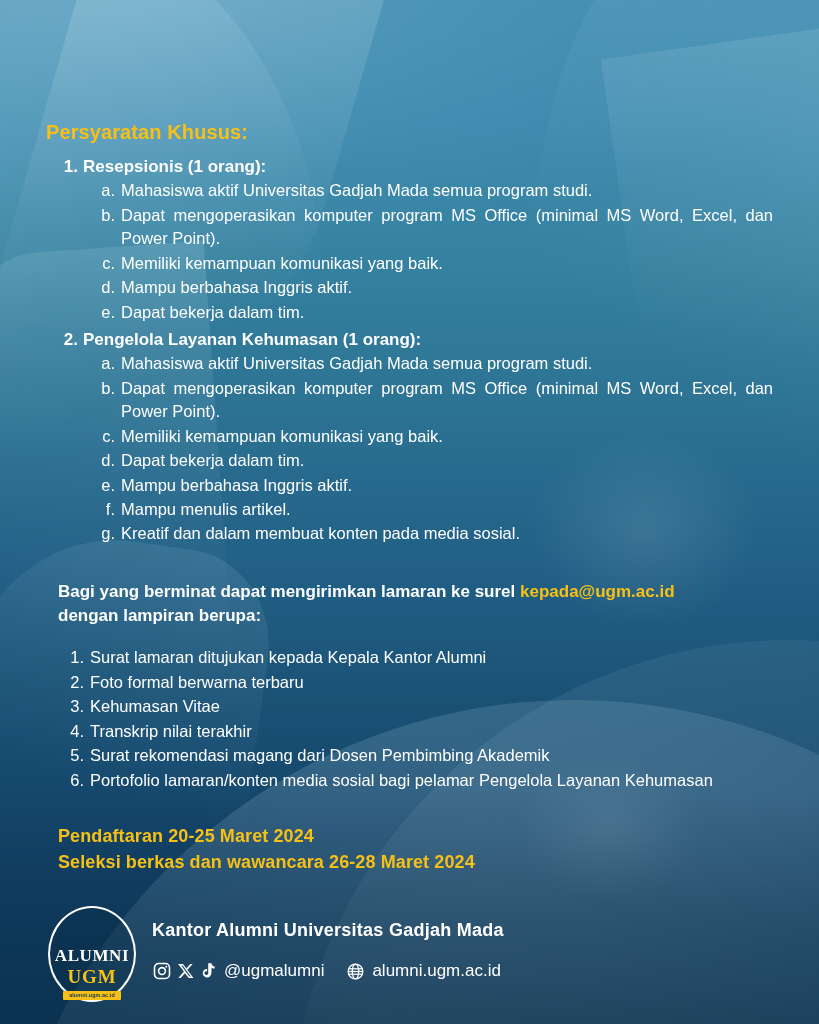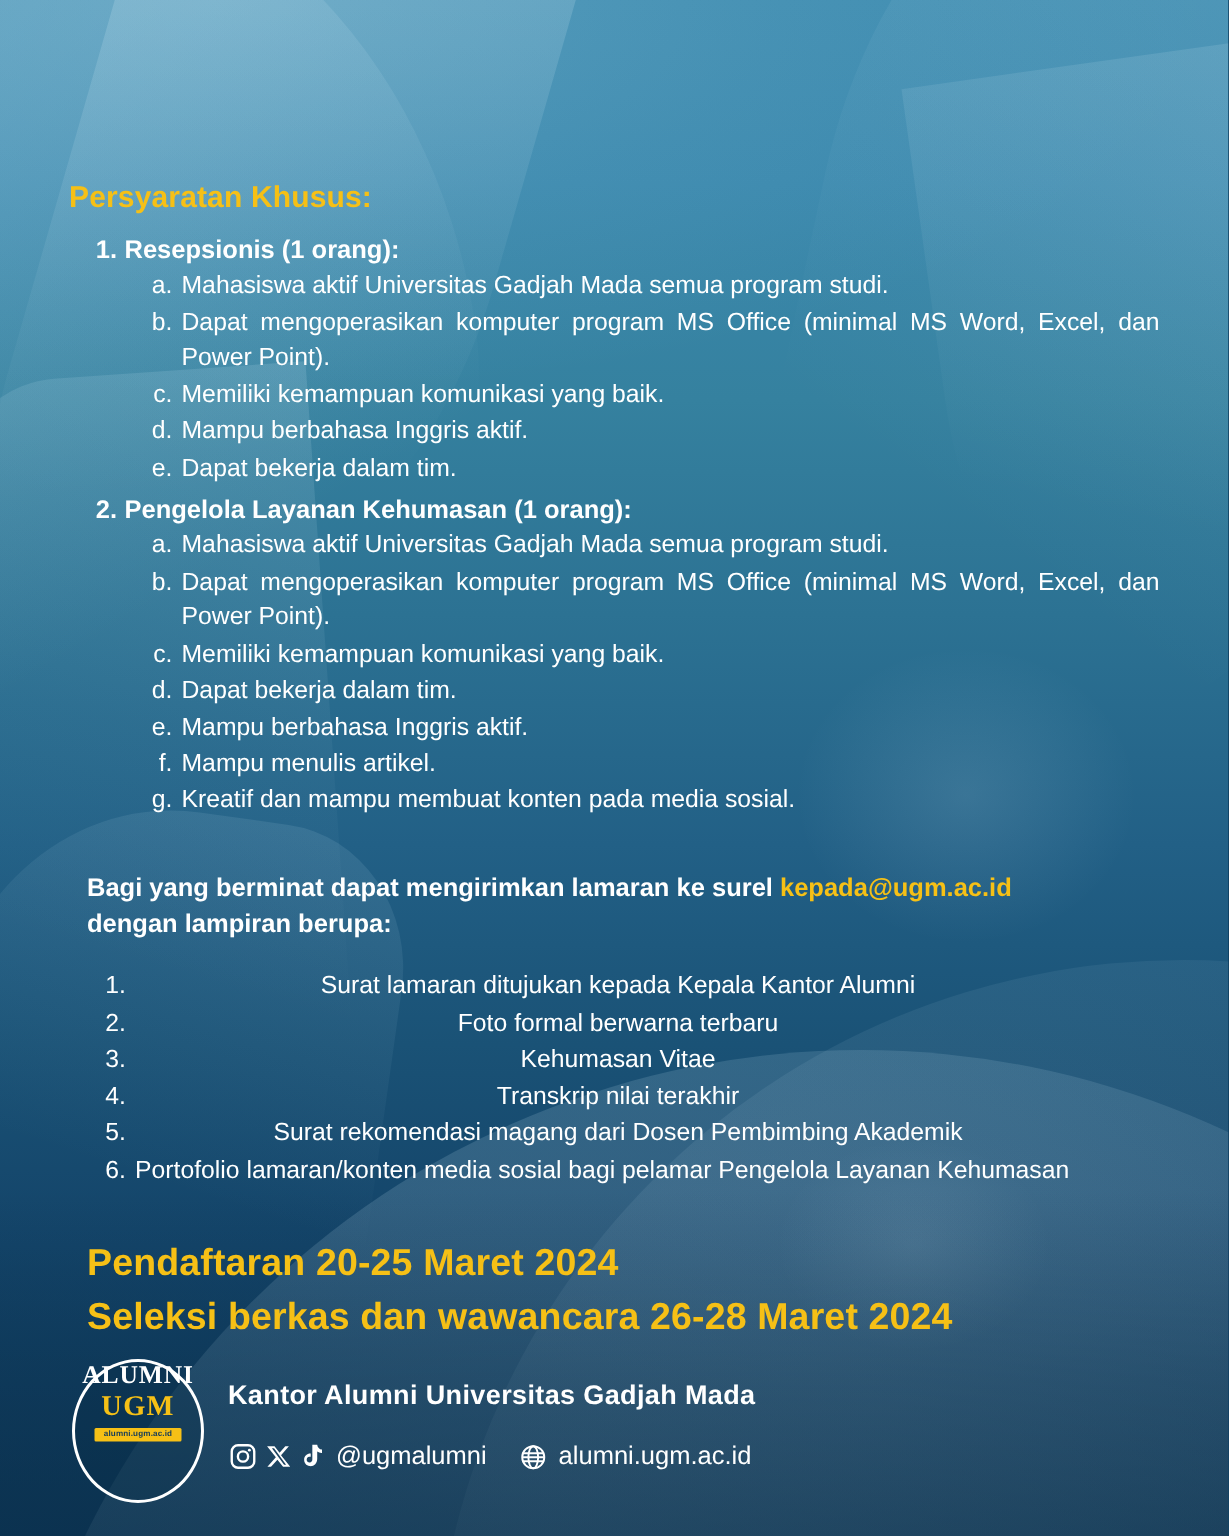--- a/index.html
+++ b/index.html
@@ -188,30 +188,30 @@
     flex: 0 0 18px;
     text-align: right;
     margin-right: 6px;
   }
   .doc-item .doc-text {
     flex: 1 1 auto;
     max-width: 644px;
     text-align: justify;
     text-justify: inter-word;
   }
-  .doc-item.no-justify .doc-text { text-align: center; }
+  .doc-item.no-justify .doc-text { text-align: left; }
 
   
   .schedule {
     margin-top: 31px;
     margin-left: 12px;
   }
   .schedule-line {
     color: #f6c016;
-    font-size: 25px;
+    font-size: 18px;
     font-weight: bold;
     line-height: 1.44;
     letter-spacing: 0.1px;
   }
 
   
   .footer {
     position: absolute;
     left: 0;
     bottom: 0;
@@ -226,21 +226,21 @@
   .logo {
     width: 84px;
     height: 92px;
     flex: 0 0 84px;
     border: 2.5px solid #ffffff;
     border-radius: 50%;
     position: relative;
     display: flex;
     flex-direction: column;
     align-items: center;
-    justify-content: flex-start;
+    justify-content: flex-end;
     background: rgba(10,45,72,0.35);
     margin-right: 16px;
   }
   .logo-alumni {
     color: #ffffff;
     font-family: "Liberation Serif", serif;
     font-size: 17px;
     font-weight: bold;
     letter-spacing: 0.6px;
     line-height: 1;
@@ -369,21 +369,21 @@
             <li class="req-item no-justify">
               <span class="marker">e.</span>
               <span class="req-text">Mampu berbahasa Inggris aktif.</span>
             </li>
             <li class="req-item no-justify">
               <span class="marker">f.</span>
               <span class="req-text">Mampu menulis artikel.</span>
             </li>
             <li class="req-item no-justify">
               <span class="marker">g.</span>
-              <span class="req-text">Kreatif dan mampu membuat konten pada media sosial.</span>
+              <span class="req-text">Kreatif dan dalam membuat konten pada media sosial.</span>
             </li>
           </ul>
         </li>
       </ol>
 
     <p class="apply-para">
       <span>Bagi yang berminat dapat mengirimkan lamaran ke surel </span><span class="email">kepada@ugm.ac.id</span><span> dengan lampiran berupa:</span>
     </p>
 
     <ol class="docs-list" id="docs-list">

